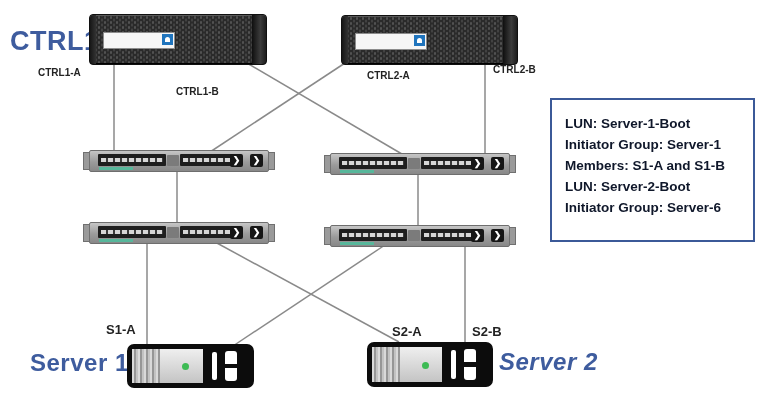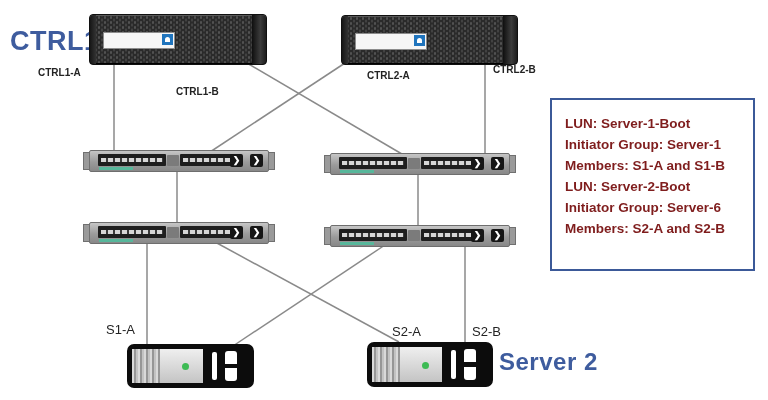--- a/index.html
+++ b/index.html
@@ -10,21 +10,21 @@
   .wires{position:absolute;left:0;top:0;width:768px;height:400px;}
   .wires line{stroke:#8a8a8a;stroke-width:1.5;}
 
   
   .lbl-blue{position:absolute;color:#3e5c9e;font-weight:bold;letter-spacing:.5px;}
   .lbl-ctrl{font-size:27px;}
   .lbl-server{font-size:24px;}
 
   
   .lbl-port{position:absolute;color:#232323;font-weight:bold;font-size:10px;}
-  .lbl-sport{position:absolute;color:#232323;font-weight:normal;font-size:13px;}
+  .lbl-sport{position:absolute;color:#232323;font-weight:bold;font-size:13px;}
 
   
   .array{
     position:absolute;border-radius:4px;border:1px solid #101010;
     background-color:#2a2a2a;
     background-image:
       radial-gradient(circle,#525252 1px,transparent 1.5px),
       radial-gradient(circle,#454545 1px,transparent 1.5px);
     background-size:6px 5px,6px 5px;
     background-position:0 0,3px 2.5px;
@@ -64,23 +64,23 @@
     background:repeating-linear-gradient(90deg,#d9d9d9 0 2px,#969696 2px 4px,#c2c2c2 4px 6px);}
   .srv-led{position:absolute;width:7px;height:7px;border-radius:50%;background:#3dbb54;top:50%;left:50px;margin-top:-3px;}
   .srv-bays{position:absolute;right:0;top:0;bottom:0;width:46px;background:#0c0c0c;}
   .srv-slot1{position:absolute;left:9px;top:3px;bottom:3px;width:5px;background:#fff;border-radius:2px;}
   .srv-slot2{position:absolute;left:22px;top:2px;bottom:2px;width:12px;
     background:linear-gradient(180deg,#fff 0 42%,#0c0c0c 42% 58%,#fff 58% 100%);
     border-radius:3px;}
 
   
   .info-box{
-    position:absolute;left:550px;top:98px;width:205px;height:173px;
+    position:absolute;left:550px;top:98px;width:205px;height:144px;
     border:2px solid #3b5998;background:#ffffff;box-sizing:border-box;
-    padding:13px 8px 0 13px;color:#7f1d1d;font-weight:bold;font-size:13.5px;line-height:21px;
+    padding:13px 8px 0 13px;color:#0f172a;font-weight:bold;font-size:13.5px;line-height:21px;
   }
   .info-group2{}
 </style>
 </head>
 <body>
 
 <div class="stage">
 
   <svg class="wires">
     <line x1="114" y1="62" x2="114" y2="152"></line>
@@ -144,47 +144,47 @@
     <div class="sw-mod sw-m1"></div>
     <div class="sw-teal"></div>
     <div class="sw-gap"></div>
     <div class="sw-mod sw-m2"></div>
     <div class="psu psu-1">❯</div>
     <div class="psu psu-2">❯</div>
   </div>
 
   <span class="lbl-sport" style="left:106px;top:322px;">S1-A</span>
   <span class="lbl-sport" style="left:192px;top:342px;">S1-B</span>
+  <span class="lbl-blue lbl-server" style="left:30px;top:349px;">Server 1</span>
   <div class="server" style="left:127px;top:344px;width:117px;height:34px;">
     <div class="srv-ridges"></div>
     <div class="srv-led"></div>
     <div class="srv-bays">
       <div class="srv-slot1"></div>
       <div class="srv-slot2"></div>
     </div>
   </div>
 
   <span class="lbl-sport" style="left:392px;top:324px;">S2-A</span>
   <span class="lbl-sport" style="left:472px;top:324px;">S2-B</span>
-  <span class="lbl-blue lbl-server" style="left:499px;top:348px;">Server 2</span>
+  <span class="lbl-blue lbl-server" style="left:499px;top:348px;font-style:italic;">Server 2</span>
   <div class="server" style="left:367px;top:342px;width:116px;height:35px;">
     <div class="srv-ridges"></div>
     <div class="srv-led"></div>
     <div class="srv-bays">
       <div class="srv-slot1"></div>
       <div class="srv-slot2"></div>
     </div>
   </div>
 
   <div class="info-box">
     <div>
       <div>LUN: Server-1-Boot</div>
       <div>Initiator Group: Server-1</div>
       <div>Members: S1-A and S1-B</div>
     </div>
     <div class="info-group2">
       <div>LUN: Server-2-Boot</div>
       <div>Initiator Group: Server-6</div>
-      <div>Members: S2-A and S2-B</div>
     </div>
   </div>
 
 </div>
 
 </body></html>

